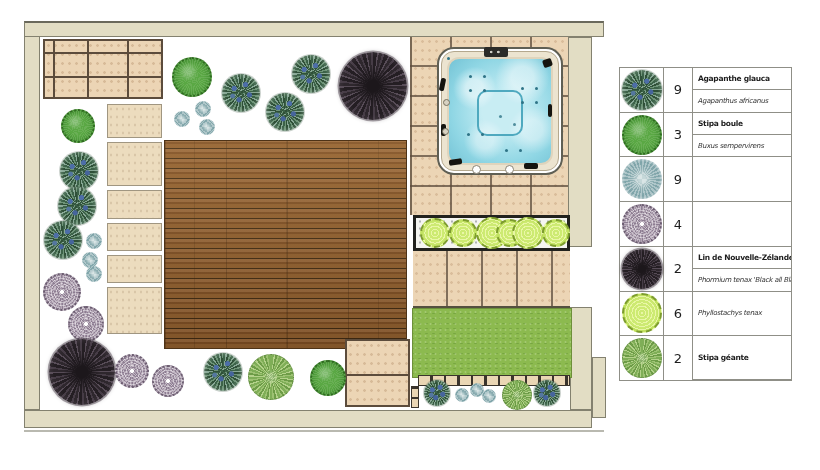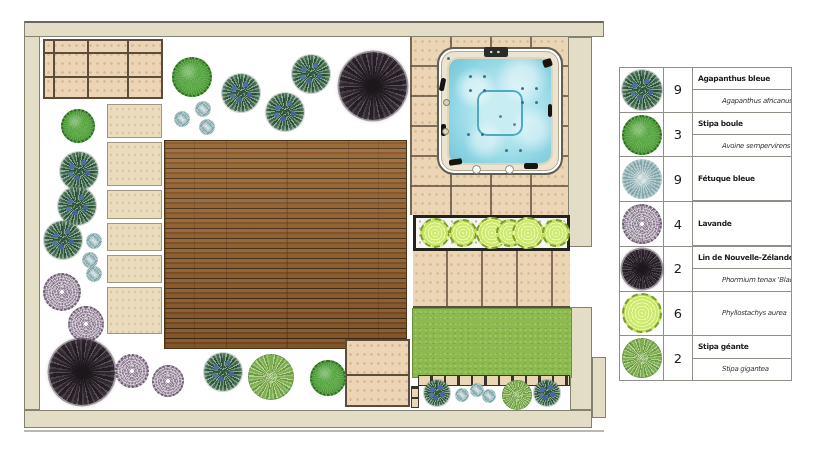--- a/index.html
+++ b/index.html
@@ -153,21 +153,21 @@
   .lg-row{flex:1;display:flex;border-bottom:1px solid var(--line);min-height:0;}
   .lg-row:last-child{border-bottom:none;}
   .lg-icon-cell{width:43px;border-right:1px solid var(--line);position:relative;flex:none;}
   .lg-ic{position:absolute;left:50%;top:50%;width:40px;height:40px;margin:-20px 0 0 -20px;}
   .lg-count{width:28px;flex:none;border-right:1px solid var(--line);display:flex;
     align-items:center;justify-content:center;font-size:13px;color:var(--ink);}
   .lg-text{flex:1;display:flex;flex-direction:column;min-width:0;}
   .lg-name,.lg-latin{flex:1;display:flex;align-items:center;padding-left:5px;
     white-space:nowrap;overflow:hidden;color:var(--ink);letter-spacing:-.3px;}
   .lg-name{font-weight:bold;font-size:7.5px;border-bottom:1px solid var(--line);}
-  .lg-latin{font-style:italic;font-size:7px;color:#333;margin-left:24px;}
+  .lg-latin{font-style:italic;font-size:7px;color:#333;}
 </style>
 </head>
 <body>
 
 <div id="app">
 
   <div class="abs wall" id="wall-top"></div>
   <div class="abs wall" id="wall-left"></div>
   <div class="abs wall" id="wall-bottom"></div>
   <div class="abs wall" id="wall-right-upper"></div>
@@ -257,81 +257,78 @@
       <div class="plant p-agapanthe" style="left: 534px; top: 380px; height: 26px; width: 26px;"></div>
     </div>
 
   <div class="abs" id="legend">
   <div class="lg-row">
     <div class="lg-icon-cell">
       <div class="plant lg-ic p-agapanthe"></div>
     </div>
     <div class="lg-count">9</div>
     <div class="lg-text">
-      <div class="lg-name">Agapanthus bleue</div>
+      <div class="lg-name">Agapanthe glauca</div>
       <div class="lg-latin">Agapanthus africanus</div>
     </div>
   </div>
 
   <div class="lg-row">
     <div class="lg-icon-cell">
       <div class="plant lg-ic p-buis"></div>
     </div>
     <div class="lg-count">3</div>
     <div class="lg-text">
       <div class="lg-name">Stipa boule</div>
-      <div class="lg-latin">Avoine sempervirens</div>
+      <div class="lg-latin">Buxus sempervirens</div>
     </div>
   </div>
 
   <div class="lg-row">
     <div class="lg-icon-cell">
       <div class="plant lg-ic p-fetuque"></div>
     </div>
     <div class="lg-count">9</div>
     <div class="lg-text">
-      <div class="lg-name">Fétuque bleue</div>
     </div>
   </div>
 
   <div class="lg-row">
     <div class="lg-icon-cell">
       <div class="plant lg-ic p-lavande"></div>
     </div>
     <div class="lg-count">4</div>
     <div class="lg-text">
-      <div class="lg-name">Lavande</div>
     </div>
   </div>
 
   <div class="lg-row">
     <div class="lg-icon-cell">
       <div class="plant lg-ic p-phormium"></div>
     </div>
     <div class="lg-count">2</div>
     <div class="lg-text">
       <div class="lg-name">Lin de Nouvelle-Zélande Noir</div>
       <div class="lg-latin">Phormium tenax 'Black all Black'</div>
     </div>
   </div>
 
   <div class="lg-row">
     <div class="lg-icon-cell">
       <div class="plant lg-ic p-bambou"></div>
     </div>
     <div class="lg-count">6</div>
     <div class="lg-text">
-      <div class="lg-latin">Phyllostachys aurea</div>
+      <div class="lg-latin">Phyllostachys tenax</div>
     </div>
   </div>
 
   <div class="lg-row">
     <div class="lg-icon-cell">
       <div class="plant lg-ic p-avoine"></div>
     </div>
     <div class="lg-count">2</div>
     <div class="lg-text">
       <div class="lg-name">Stipa géante</div>
-      <div class="lg-latin">Stipa gigantea</div>
     </div>
   </div>
 </div>
 </div>
 
 </body></html>

